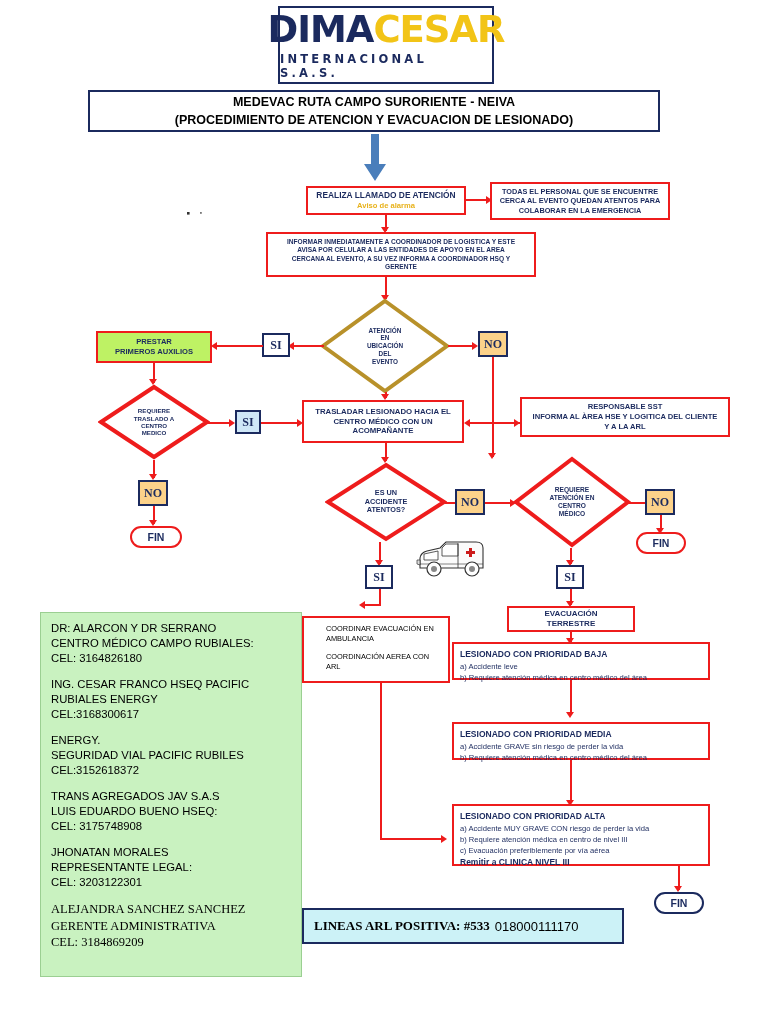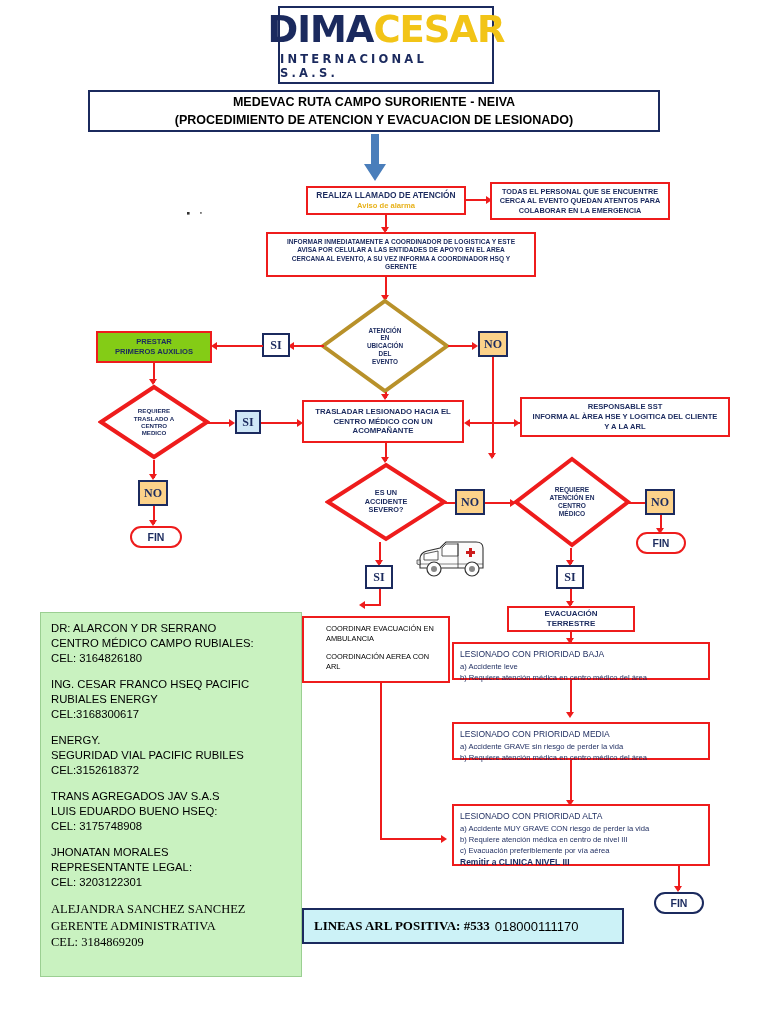--- a/index.html
+++ b/index.html
@@ -22,21 +22,21 @@
   #title{left:88px;top:90px;width:572px;height:42px;border:2px solid #1b2a5e;
          background:#fff;display:flex;flex-direction:column;align-items:center;
          justify-content:center;}
   #title div{font-size:12.5px;font-weight:bold;color:#000;line-height:1.45;}
 
   
   .rbox{border:2.5px solid #ee1c1c;background:#ffffff;display:flex;
         flex-direction:column;align-items:center;justify-content:center;
         text-align:center;color:#1b2a5e;font-weight:bold;}
   .rbox .ln{line-height:1.28;}
-  .bluefill{background:#84cc16;}
+  .bluefill{background:#bef264;}
 
   
   .badge{border:2.5px solid #1b2a5e;display:flex;align-items:center;
          justify-content:center;font-weight:bold;color:#1b2a5e;
          font-family:"Liberation Serif",serif;font-size:12px;}
   .badge.white{background:#ffffff;}
   .badge.blue{background:#cfe7f7;}
   .badge.orange{background:#fcd28a;}
 
   
@@ -62,21 +62,21 @@
             border-left:6px solid #ee1c1c;}
   .ar-left{border-top:4px solid transparent;border-bottom:4px solid transparent;
            border-right:6px solid #ee1c1c;}
 
   
   #bigarrow{left:363px;top:134px;width:24px;height:48px;}
 
   
   .ltbox{border:2.5px solid #ee1c1c;background:#fff;text-align:left;
          padding:5px 6px;color:#1b2a5e;}
-  .ltbox .hd{font-weight:normal;font-size:8.5px;margin-bottom:2px;}
+  .ltbox .hd{font-weight:bold;font-size:8.5px;margin-bottom:2px;}
   .ltbox .it{font-size:7.6px;line-height:1.45;}
   .ltbox .ft{font-weight:bold;font-size:8.5px;margin-top:1px;}
 
   #coordbox{left:302px;top:616px;width:148px;height:67px;
             border:2.5px solid #ee1c1c;background:#fff;padding:6px 6px;
             color:#000;font-size:7.4px;line-height:1.35;}
   #coordbox p{margin:0 0 8px 16px;}
   #coordbox p:last-child{margin-bottom:0;}
 
   
@@ -227,21 +227,21 @@
 <div class="abs ln-v" style="left:385px;top:443px;height:18px;"></div>
 <div class="abs arrow ar-down" style="left:381px;top:457px;"></div>
 
 <div class="abs" style="left:325px;top:462px;width:122px;height:80px;">
   <svg class="dia" width="122" height="80" viewBox="0 0 122 80">
     <polygon points="61,3 119,40 61,77 3,40" fill="#ffffff" stroke="#ee1c1c" stroke-width="4"></polygon>
   </svg>
   <div class="dialabel" style="font-size:7.3px;">
     <span>ES UN</span>
     <span>ACCIDENTE</span>
-    <span>SEVERO?</span>
+    <span>ATENTOS?</span>
   </div>
 </div>
 
 <div class="abs ln-h" style="left:445px;top:502px;width:20px;"></div>
 <div class="abs arrow ar-right" style="left:461px;top:499px;"></div>
 <div class="abs badge orange" style="left:455px;top:489px;width:30px;height:26px;">NO</div>
 <div class="abs ln-h" style="left:485px;top:502px;width:28px;"></div>
 <div class="abs arrow ar-right" style="left:510px;top:499px;"></div>
 
 <div class="abs ln-v" style="left:379px;top:542px;height:22px;"></div>

